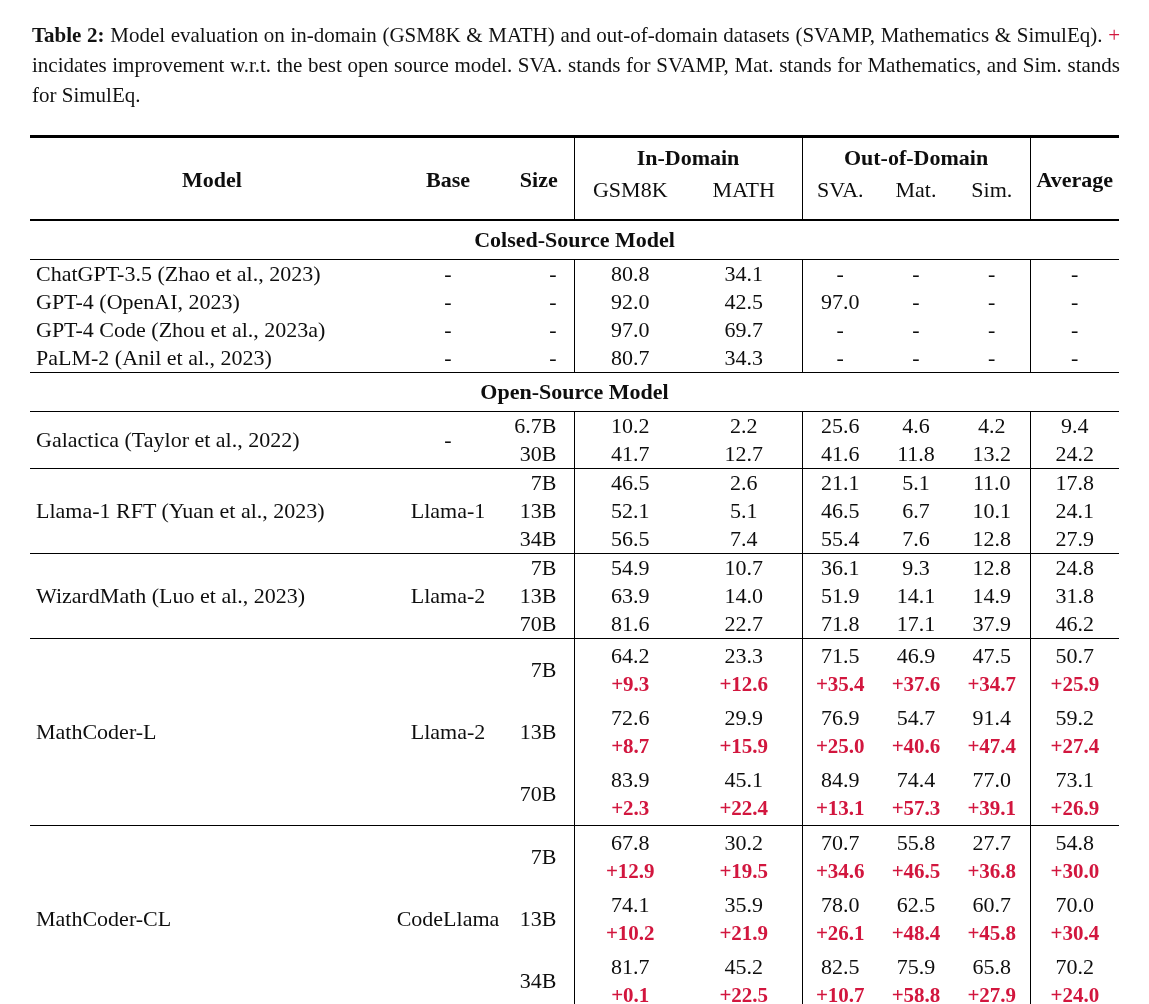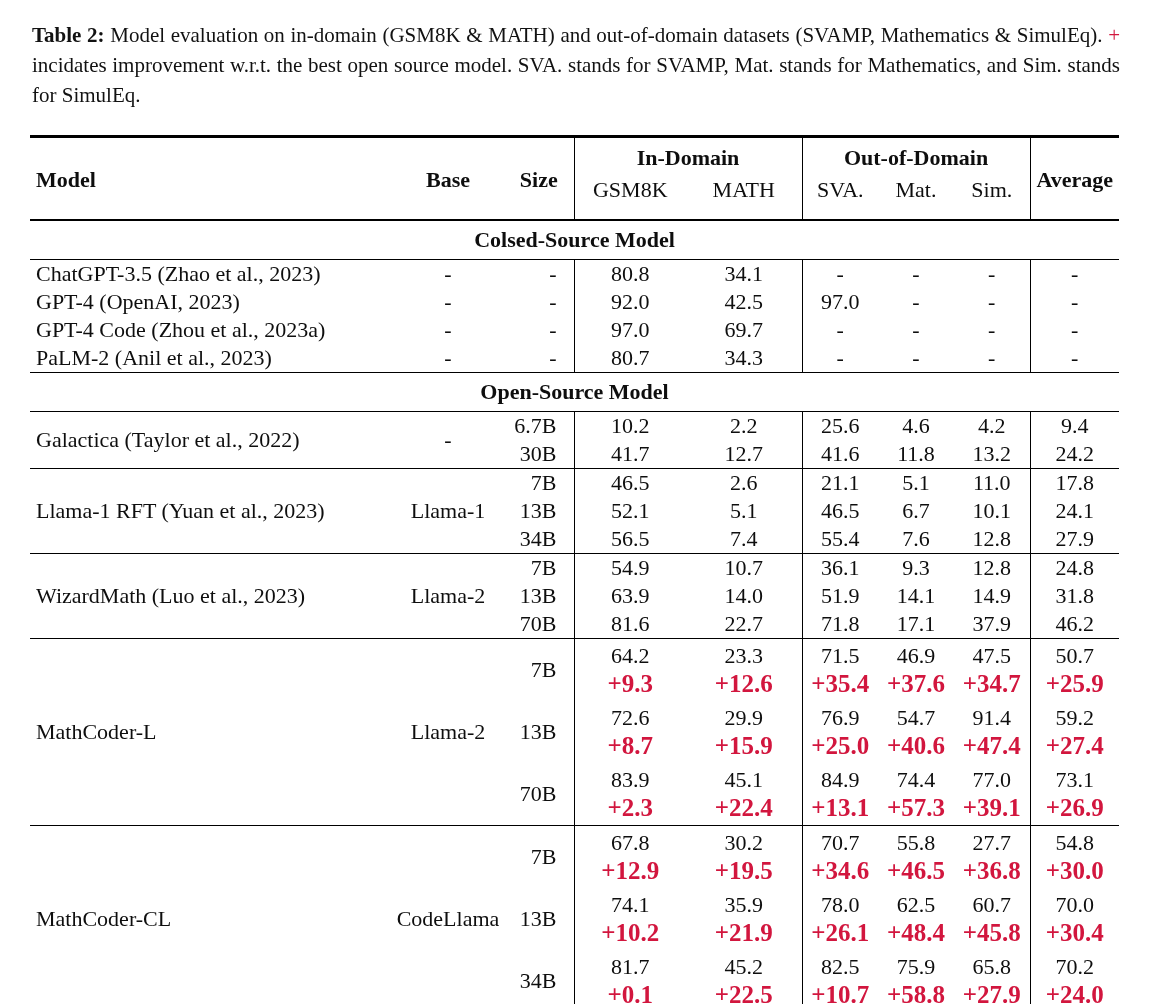--- a/index.html
+++ b/index.html
@@ -35,21 +35,21 @@
   .vl { border-left:1.6px solid #000; }
 
   td.section-title {
     font-weight:bold; text-align:center; line-height:26px; padding:6px 0;
     border-top:1.6px solid #000; border-bottom:1.6px solid #000;
   }
   tr.group-start td { border-top:1.6px solid #000; }
 
   td.model-cell { text-align:left; padding-left:6px; }
   td.size-cell  { text-align:right; padding-right:17px; }
-  td.delta-cell { color:#d2163e; font-weight:bold; font-size:25px; }
+  td.delta-cell { color:#d2163e; font-weight:bold; font-size:21px; }
   td.pad-top { padding-top:3px; }
   td.pad-bot { padding-bottom:3px; }
 </style>
 </head>
 <body>
 
 <div class="caption">
   <span class="cap-label">Table 2:</span>
   <span>Model evaluation on in-domain (GSM8K &amp; MATH) and out-of-domain datasets (SVAMP, Mathematics &amp; SimulEq).</span>
   <span class="plus-red">+</span>
@@ -63,21 +63,21 @@
       <col class="c-size">
     <col class="c-gsm8k">
       <col class="c-math">
     <col class="c-sva">
       <col class="c-mat">
       <col class="c-sim">
     <col class="c-avg">
   </colgroup>
   <thead>
     <tr class="head-main">
-      <th rowspan="2" class="span-both" style="text-align:left;padding-left:6px;">Model</th>
+      <th rowspan="2" class="span-both" style="text-align:center;padding-left:6px;">Model</th>
       <th rowspan="2" class="span-both">Base</th>
       <th rowspan="2" class="span-both">Size</th>
       <th colspan="2" class="vl">In-Domain</th>
       <th colspan="3" class="vl">Out-of-Domain</th>
       <th rowspan="2" class="vl span-both">Average</th>
     </tr>
     <tr class="head-sub">
       <th class="vl">GSM8K</th>
       <th>MATH</th>
       <th class="vl">SVA.</th>

